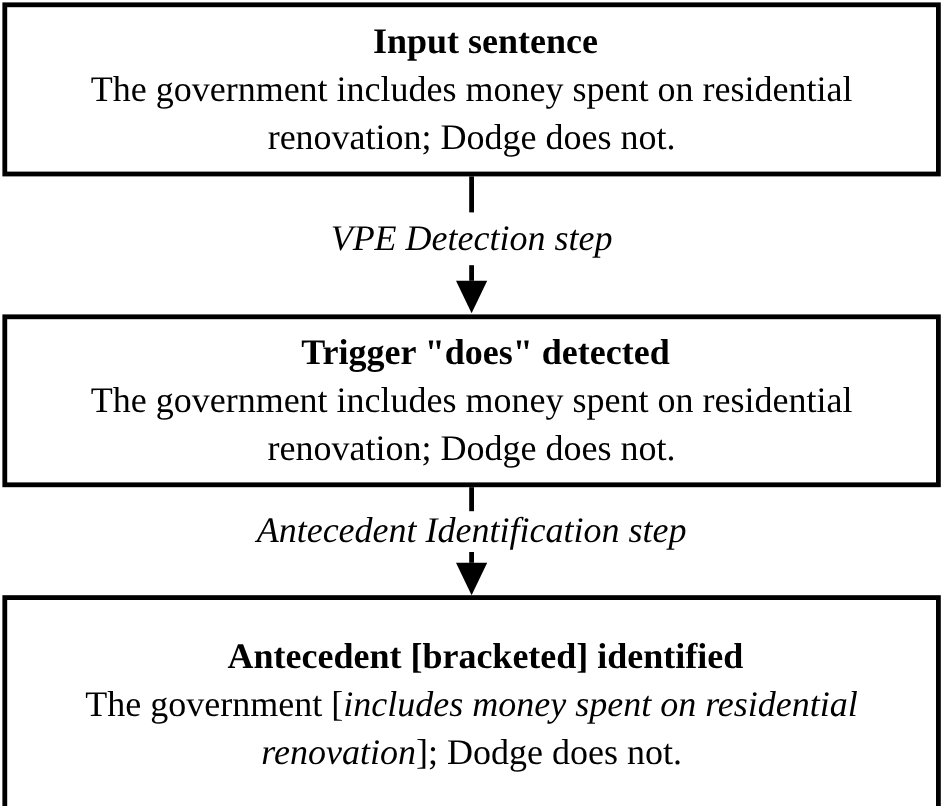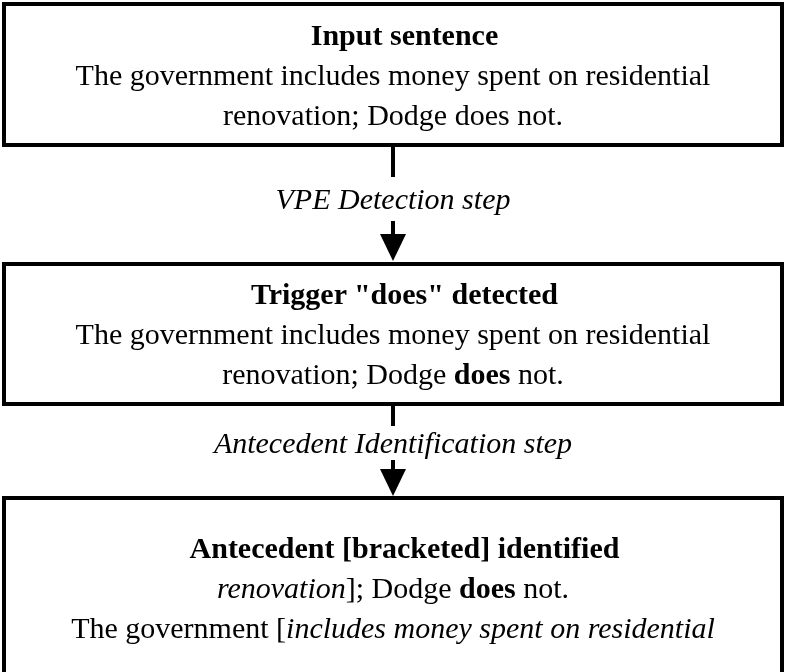--- a/index.html
+++ b/index.html
@@ -27,21 +27,21 @@
     flex-direction: column;
     justify-content: center;
     text-align: center;
     font-size: 30px;
     line-height: 40px;
   }
   .box-1 { height: 145px; }
   .box-2 { height: 144px; }
   .box-3 { height: 184px; }
   .box-title { font-weight: bold; padding-left: 23px; }
-  .box-line b { font-weight: bold; }
+  .box-line b { font-weight: normal; }
   .box-line i { font-style: italic; }
   .connector {
     display: flex;
     flex-direction: column;
     align-items: center;
   }
   .connector-1 { height: 115px; }
   .connector-2 { height: 90px; }
   .vline {
     width: 4px;
@@ -92,17 +92,17 @@
 
   <div class="connector connector-2">
     <div class="vline vline-top"></div>
     <div class="step-label">Antecedent Identification step</div>
     <div class="vline vline-bottom"></div>
     <div class="arrowhead"></div>
   </div>
 
   <section class="box box-3">
     <div class="box-title">Antecedent [bracketed] identified</div>
+    <div class="box-line"><span>The government [</span><i>includes money spent on residential</i></div>
     <div class="box-line"><i>renovation</i><span>]; Dodge </span><b>does</b><span> not.</span></div>
-    <div class="box-line"><span>The government [</span><i>includes money spent on residential</i></div>
   </section>
 
 </div>
 
 </body></html>

